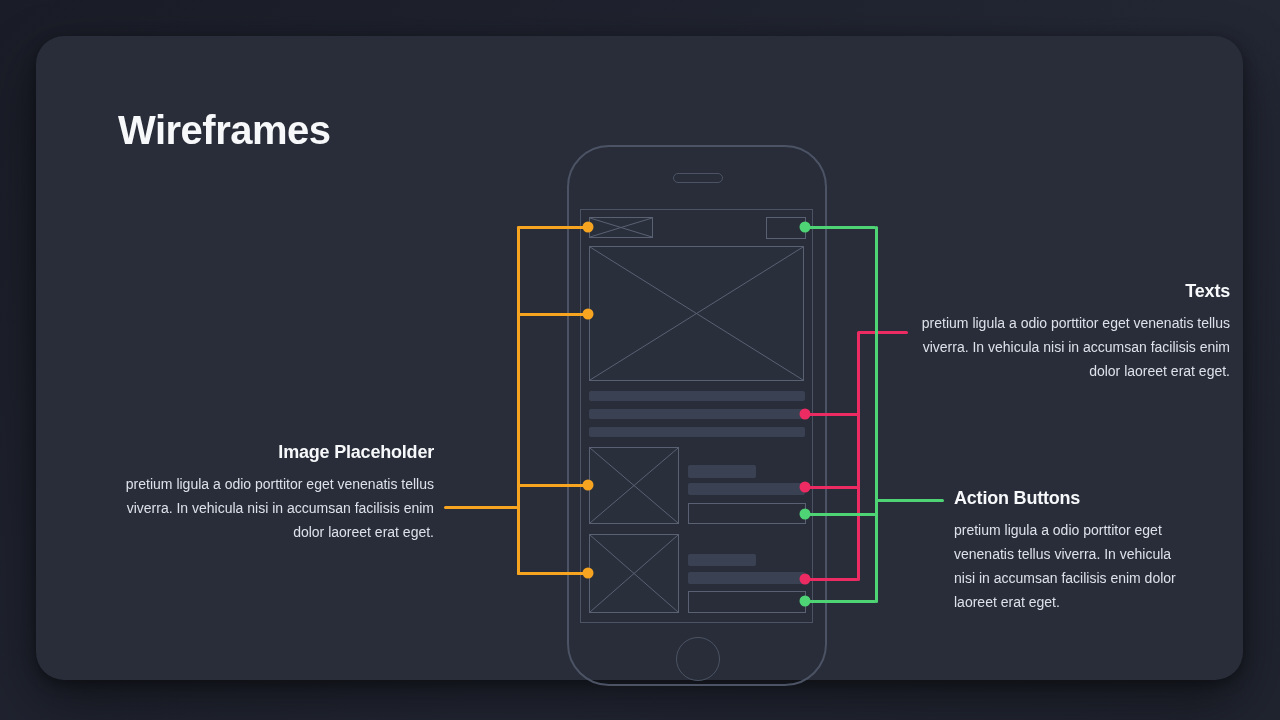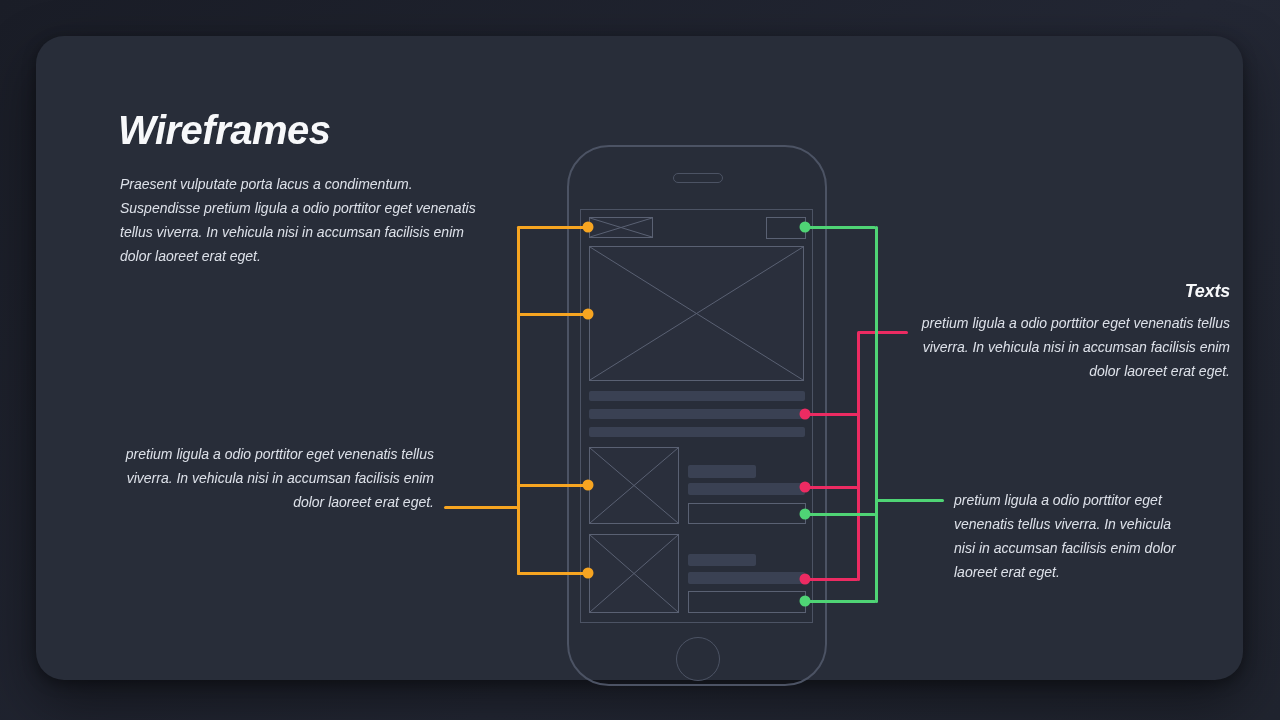--- a/index.html
+++ b/index.html
@@ -1,21 +1,21 @@
 <!DOCTYPE html>
 <html style="--accent-orange: #F7A521; --accent-pink: #EC2B62; --accent-green: #4FD475; --card-bg: #282D39; --page-bg: #1A1D27; --wire-stroke: #5A6173; --bar-fill: #3A4153;"><head>
 <meta charset="utf-8">
 <style>
   * { margin:0; padding:0; box-sizing:border-box; }
   html,body { width:1280px; height:720px; overflow:hidden; }
   body {
     font-family: "Liberation Sans", "DejaVu Sans", sans-serif;
     background: linear-gradient(135deg, var(--page-bg,#1a1d27) 0%, #232734 60%, #20242f 100%);
   }
-  .stage { position:relative; width:1280px; height:528px;font-style:italic; }
+  .stage { position:relative; width:1280px; height:528px; }
   .slide {
     position:absolute; left:36px; top:36px; width:1207px; height:644px;
     background: var(--card-bg,#282d39);
     border-radius:28px;
     box-shadow: 0 22px 55px rgba(0,0,0,.45), 0 4px 14px rgba(0,0,0,.35);
   }
   .title {
     position:absolute; left:82px; top:72px;
     font-size:40px; font-weight:700; letter-spacing:-0.5px;
     color:#f7f8fa;
@@ -62,21 +62,20 @@
   .anno-texts { left:882px; top:245px; width:312px; text-align:right; }
   .anno-actions { left:918px; top:452px; width:240px; text-align:left; }
 </style>
 </head>
 <body>
 
 <div class="stage">
   <div class="slide">
 
     <h1 class="title">Wireframes</h1>
-    <p class="intro body-text">Praesent vulputate porta lacus a condimentum. Suspendisse pretium ligula a odio porttitor eget venenatis tellus viverra. In vehicula nisi in accumsan facilisis enim dolor laoreet erat eget.</p>
 
     <div class="phone-body"></div>
     <div class="speaker"></div>
     <div class="screen"></div>
     <div class="home-btn"></div>
 
     <div class="wire ph" style="left:553px; top:181px; width:64px; height:21px;">
       <svg>
           <line x1="0" y1="0" x2="100%" y2="100%"></line>
           <line x1="100%" y1="0" x2="0" y2="100%"></line>
@@ -138,26 +137,28 @@
     <div class="seg v c-green" style="left:838.5px; top:189.5px; height:377px;"></div>
     <div class="seg h c-green" style="left:769px; top:189.5px; width:71px;"></div>
     <div class="seg h c-green" style="left:769px; top:476.5px; width:71px;"></div>
     <div class="seg h c-green" style="left:769px; top:563.5px; width:71px;"></div>
     <div class="seg h c-green" style="left:840px; top:462.5px; width:68px;"></div>
     <div class="dot c-green" style="left:769px; top:191px;"></div>
     <div class="dot c-green" style="left:769px; top:478px;"></div>
     <div class="dot c-green" style="left:769px; top:565px;"></div>
 
     <div class="anno anno-left">
+      <div class="anno-heading">Image Placeholder</div>
       <div class="body-text">pretium ligula a odio porttitor eget venenatis tellus viverra. In vehicula nisi in accumsan facilisis enim dolor laoreet erat eget.</div>
     </div>
 
     <div class="anno anno-texts">
       <div class="anno-heading">Texts</div>
       <div class="body-text">pretium ligula a odio porttitor eget venenatis tellus viverra. In vehicula nisi in accumsan facilisis enim dolor laoreet erat eget.</div>
     </div>
 
     <div class="anno anno-actions">
+      <div class="anno-heading">Action Buttons</div>
       <div class="body-text">pretium ligula a odio porttitor eget venenatis tellus viverra. In vehicula nisi in accumsan facilisis enim dolor laoreet erat eget.</div>
     </div>
 
   </div>
 </div>
 
 </body></html>

